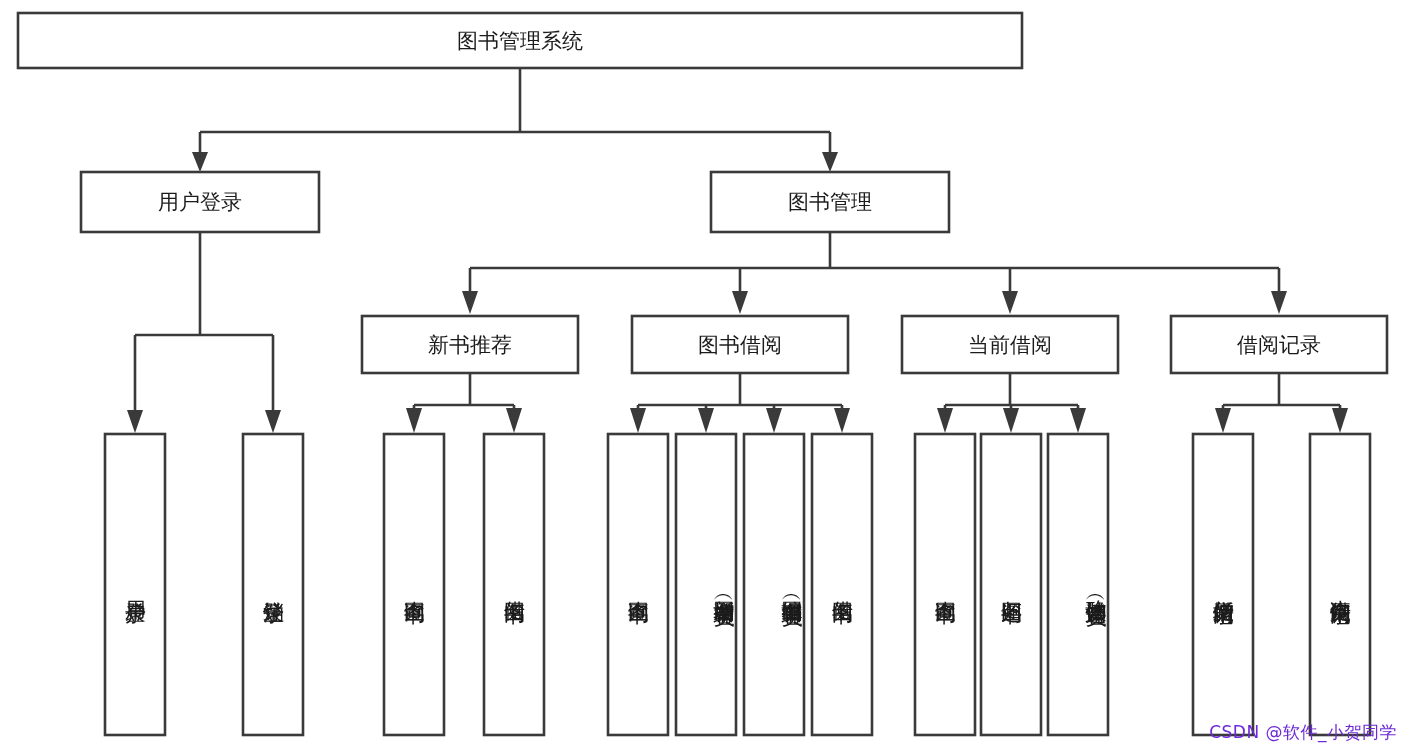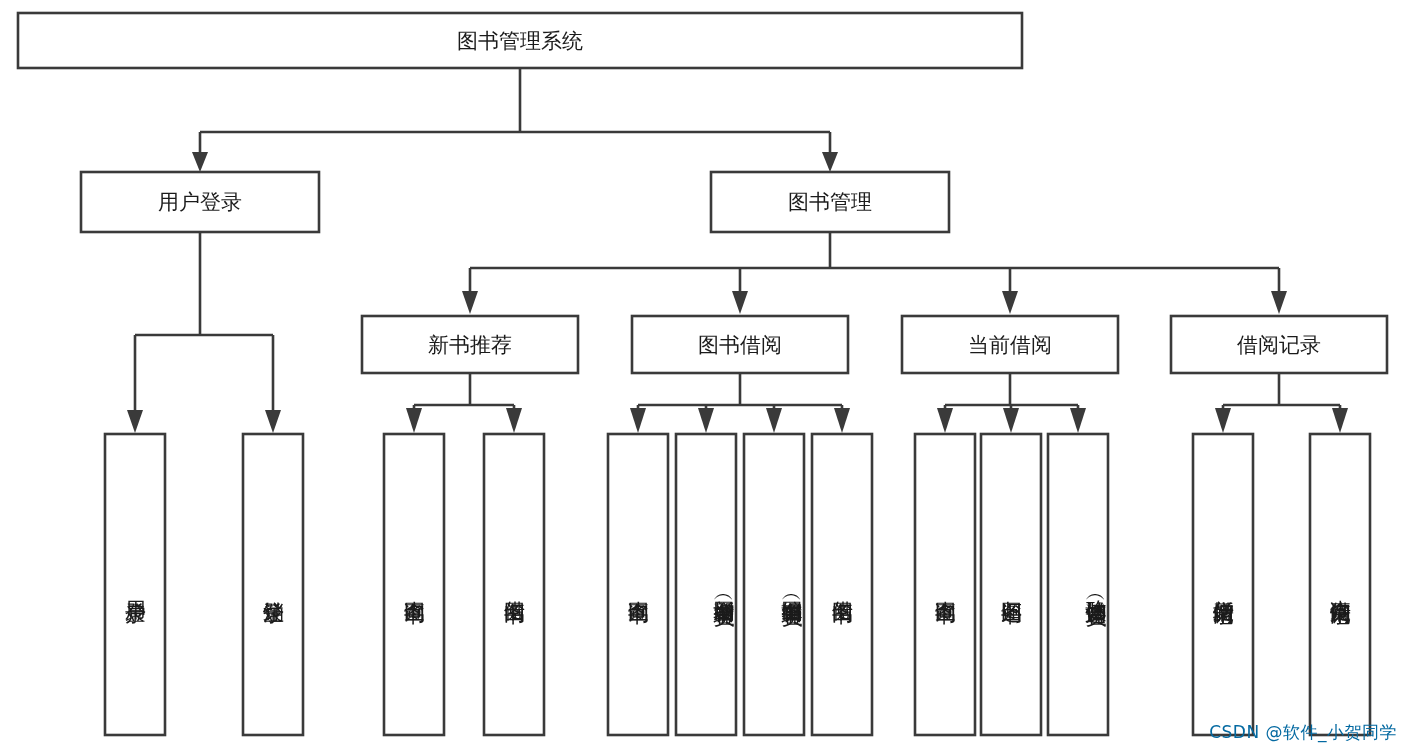--- a/index.html
+++ b/index.html
@@ -66,21 +66,21 @@
   }
   .node-label-v.mid {
     align-items: center;
   }
   .watermark {
     position: absolute;
     right: 8px;
     bottom: 3px;
     font-family: "DejaVu Sans", "Liberation Sans", sans-serif;
     font-size: 17px;
-    color: #0369a1;
+    color: #6d28d9;
     letter-spacing: 0.5px;
     white-space: nowrap;
   }
 </style>
 </head>
 <body>
 
 <div id="diagram-root">
 
   <svg class="diagram" viewBox="0 0 1405 747">

